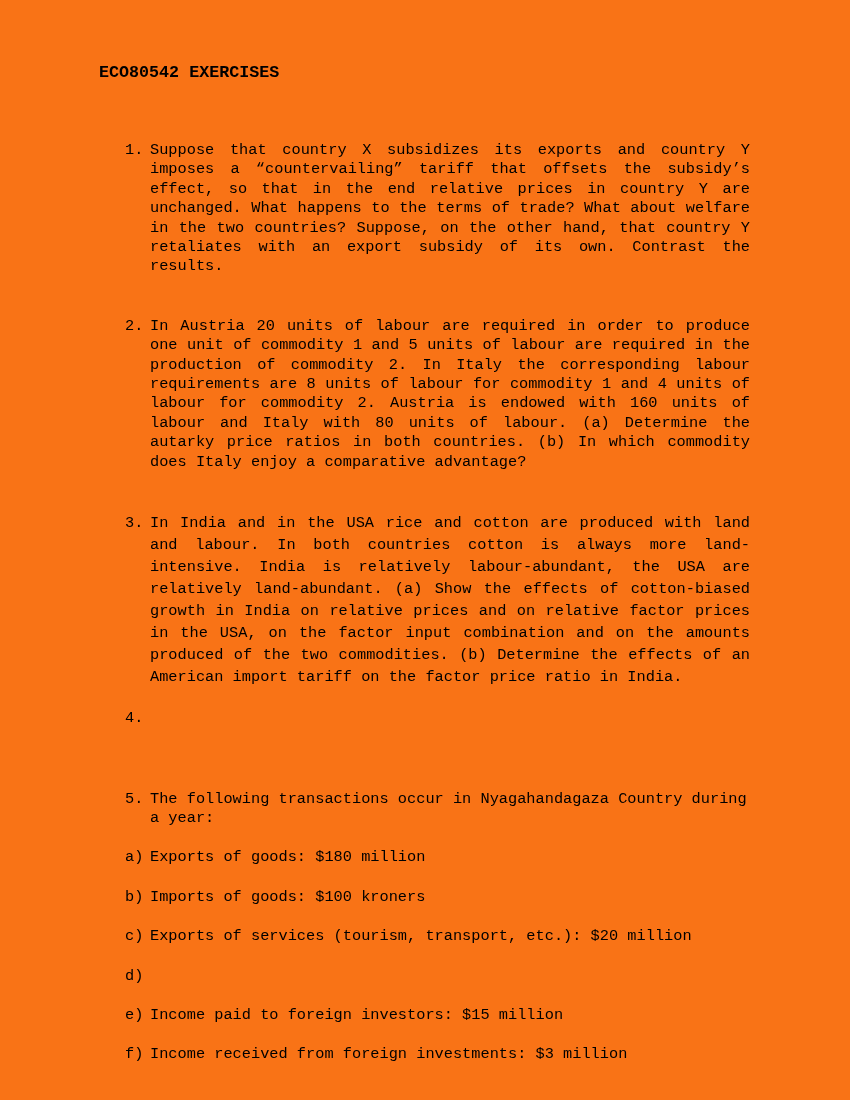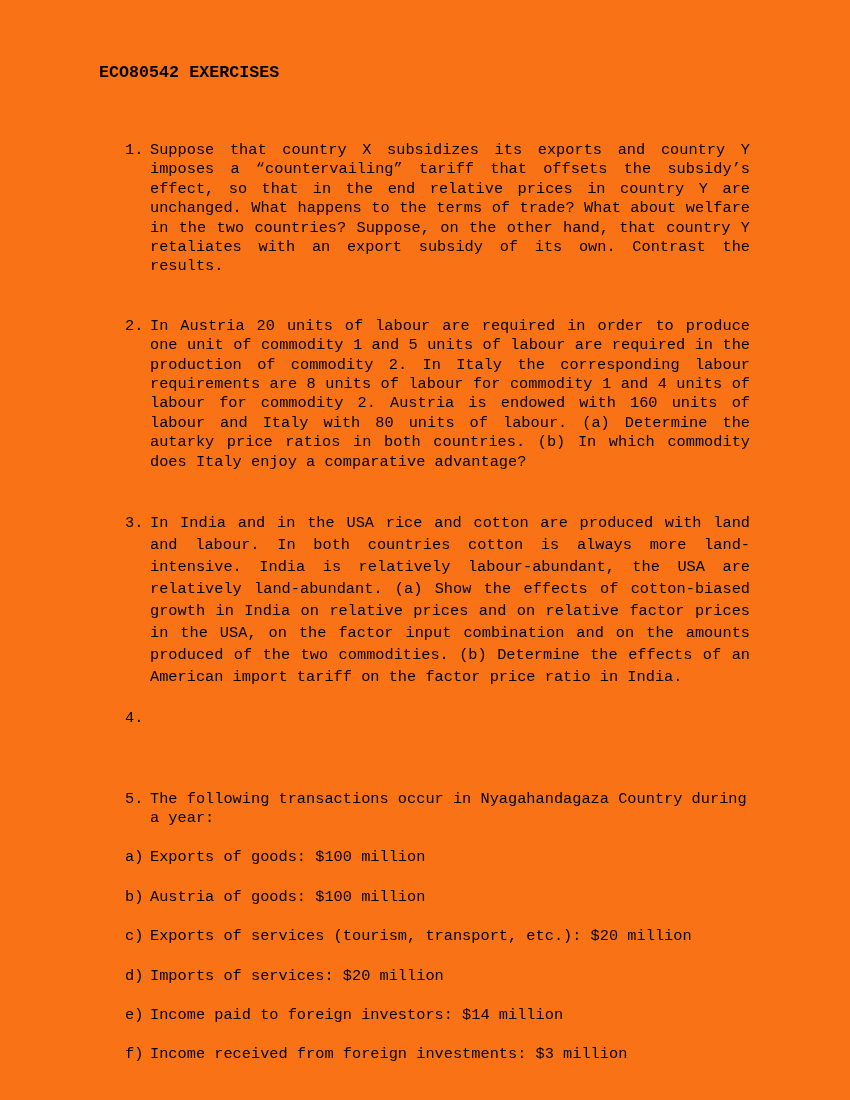--- a/index.html
+++ b/index.html
@@ -90,41 +90,40 @@
     <span class="marker">4.</span>
   </div>
 
   <div class="ex-item" id="ex5">
     <span class="marker">5.</span>
     <span class="text no-justify">The following transactions occur in Nyagahandagaza Country during a year:</span>
   </div>
 
   <div class="tx-item">
     <span class="marker">a)</span>
-    <span class="text">Exports of goods: $100 million</span>
+    <span class="text">Exports of goods: $180 million</span>
   </div>
 
   <div class="tx-item">
     <span class="marker">b)</span>
-    <span class="text">Austria of goods: $100 million</span>
+    <span class="text">Imports of goods: $100 kroners</span>
   </div>
 
   <div class="tx-item">
     <span class="marker">c)</span>
     <span class="text">Exports of services (tourism, transport, etc.): $20 million</span>
   </div>
 
   <div class="tx-item">
     <span class="marker">d)</span>
-    <span class="text">Imports of services: $20 million</span>
   </div>
 
   <div class="tx-item">
     <span class="marker">e)</span>
-    <span class="text">Income paid to foreign investors: $14 million</span>
+    <span class="text">Income paid to foreign investors: $15 million</span>
   </div>
 
   <div class="tx-item">
     <span class="marker">f)</span>
     <span class="text">Income received from foreign investments: $3 million</span>
   </div>
 
 </div>
 
 </body></html>

